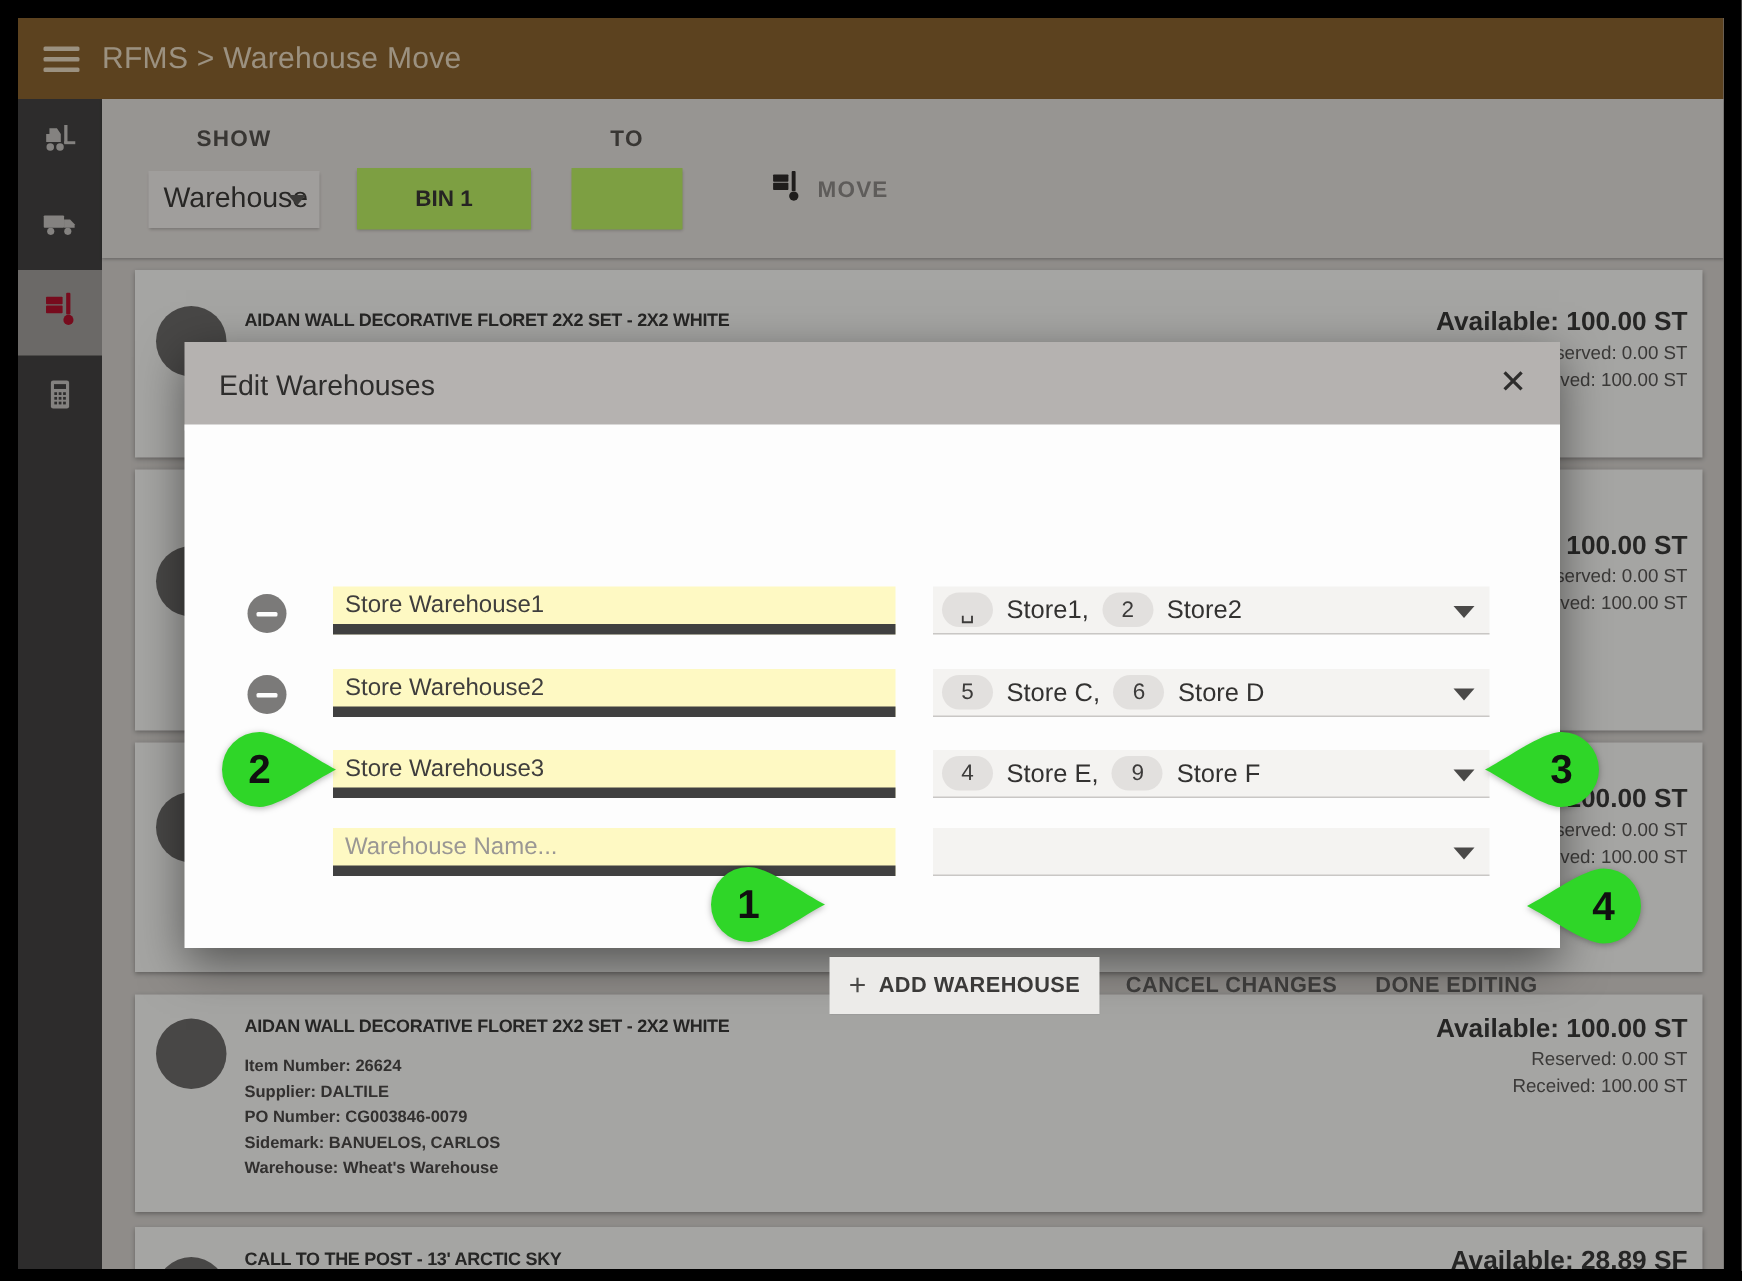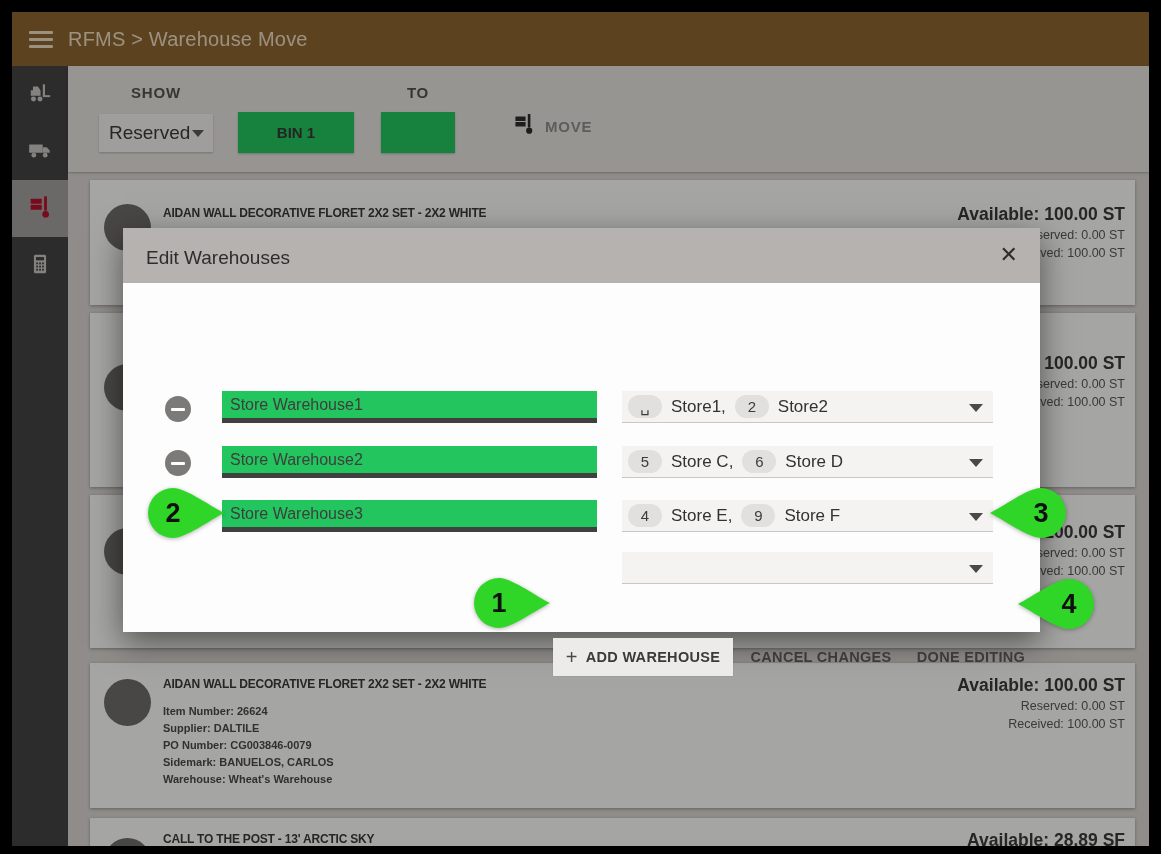--- a/index.html
+++ b/index.html
@@ -28,21 +28,21 @@
               letter-spacing:.8px; text-align:center; width:70px; }
   .tb-label.show { left:53px; }
   .tb-label.from { left:193px;margin-top:48px; }
   .tb-label.to   { left:315px; }
   .tb-select { position:absolute; left:31px; top:48px; width:114px; height:38px; background:#f3f0ed;
                box-shadow:0 1px 2px rgba(0,0,0,.22); display:flex; align-items:center;
                padding:0 24px 0 10px; font-size:19px; color:#3c3a38; cursor:pointer; }
   .tb-select .caret { position:absolute; right:9px; top:16px; width:0; height:0;
                border-left:6px solid transparent; border-right:6px solid transparent;
                border-top:7px solid #5c5a57; }
-  .tb-btn { position:absolute; top:46px; height:41px; background:#22c55e;
+  .tb-btn { position:absolute; top:46px; height:41px; background:#bef264;
             box-shadow:0 1px 2px rgba(0,0,0,.22); display:flex; align-items:center;
             justify-content:center; font-size:15px; font-weight:bold; color:#3a3836; cursor:pointer; }
   .tb-btn.from { left:170px; width:116px; }
   .tb-btn.to   { left:313px; width:74px; }
   .tb-move { position:absolute; left:444px; top:42px; height:36px; display:flex; align-items:center;
              gap:9px; cursor:pointer; }
   .tb-move .mv-icon { color:#2f2d2b; }
   .tb-move .mv-text { font-size:15px; font-weight:bold; color:#8f8c89; letter-spacing:.8px; }
 
   
@@ -68,22 +68,22 @@
                   display:flex; align-items:center; }
   .modal-title { font-size:19px; color:#2e2d2c; margin-left:23px; }
   .modal-close { position:absolute; right:22px; top:14px; font-size:22px; color:#2e2d2c;
                  cursor:pointer; line-height:26px; }
   .modal-body { position:absolute; left:0; top:55px; right:0; bottom:0; background:#fdfdfd; }
 
   .minus-btn { position:absolute; left:42px; width:26px; height:26px; border-radius:50%;
                background:#7b7a79; cursor:pointer; }
   .minus-btn::after { content:""; position:absolute; left:6px; top:11.5px; width:14px; height:3px;
                background:#fdfdfd; border-radius:1px; }
-  .wh-input { position:absolute; left:99px; width:375px; height:32px; background:#22c55e;
-              border:none; border-bottom:5px solid #404040; font-size:16px; color:#3f3e3d;
+  .wh-input { position:absolute; left:99px; width:375px; height:32px; background:#fef9c3;
+              border:none; border-bottom:7px solid #404040; font-size:16px; color:#3f3e3d;
               padding:0 8px; font-family:inherit; outline:none; }
   .wh-input::placeholder { color:#9a9794; }
   .bin-select { position:absolute; left:499px; width:371px; height:32px; background:#f4f3f1;
                 border-bottom:1px solid #c9c7c5; display:flex; align-items:center; gap:9px;
                 padding:0 28px 0 6px; cursor:pointer; }
   .bin-select .caret { position:absolute; right:10px; top:13px; width:0; height:0;
                 border-left:7px solid transparent; border-right:7px solid transparent;
                 border-top:8px solid #4a4948; }
   .chip { display:inline-flex; align-items:center; justify-content:center; min-width:34px; height:23px;
           padding:0 10px; background:#e2e0de; border-radius:12px; font-size:15px; color:#3c3b3a; }
@@ -170,21 +170,21 @@
         </span>
       </div>
     </div>
 
     <div class="main">
       <div class="toolbar">
         <div class="tb-label show">SHOW</div>
         <div class="tb-label from">FROM</div>
         <div class="tb-label to">TO</div>
         <div class="tb-select">
-          <span>Reserved</span>
+          <span>Warehouse</span>
           <span class="caret"></span>
         </div>
         <div class="tb-btn from">BIN 1</div>
         <div class="tb-btn to"></div>
         <div class="tb-move">
           <span class="mv-icon">
             <svg width="24" height="24" viewBox="0 0 24 24" fill="currentColor">
               <rect x="15.8" y="2" width="2.6" height="13.4" rx="0.6"></rect>
               <circle cx="17.2" cy="18.7" r="3.1"></circle>
               <rect x="3.4" y="4.4" width="10.2" height="4.7" rx="0.5"></rect>
@@ -286,20 +286,21 @@
       <div class="minus-btn" style="top:221px;"></div>
       <input class="wh-input" style="top: 217px;" value="Store Warehouse3">
       <div class="bin-select" style="top:217px;">
         <span class="chip">4</span>
         <span class="chip-store">Store E,</span>
         <span class="chip">9</span>
         <span class="chip-store">Store F</span>
         <span class="caret"></span>
       </div>
 
+      <input class="wh-input" style="top: 269px;" placeholder="Warehouse Name...">
       <div class="bin-select" style="top:269px;">
         <span class="caret"></span>
       </div>
 
       <div class="btn-add">
         <span class="plus">+</span>
         <span>ADD WAREHOUSE</span>
       </div>
       <div class="btn-text btn-cancel">CANCEL CHANGES</div>
       <div class="btn-text btn-done">DONE EDITING</div>

